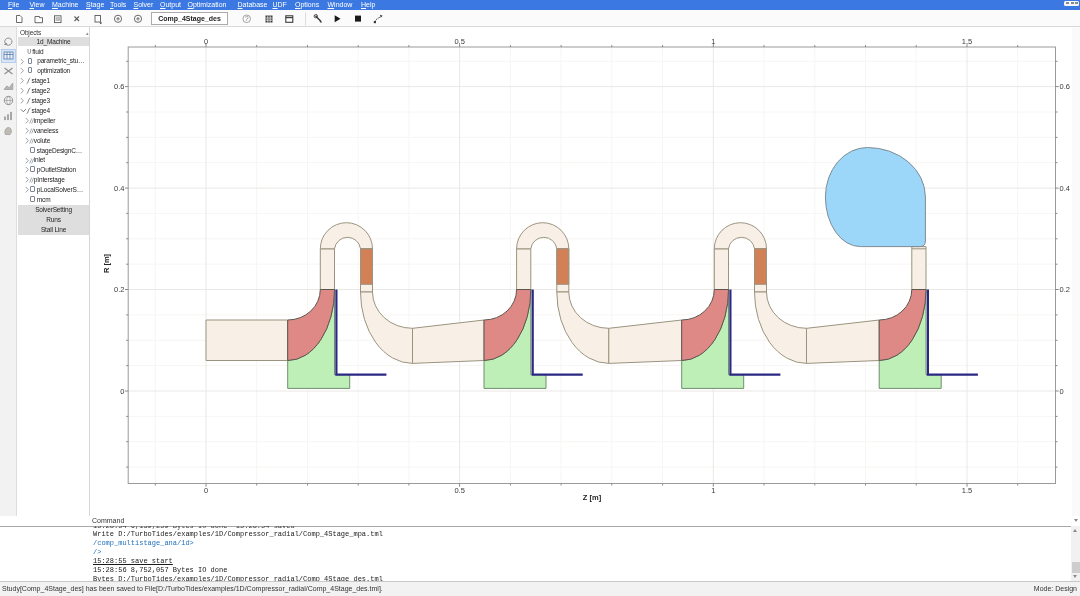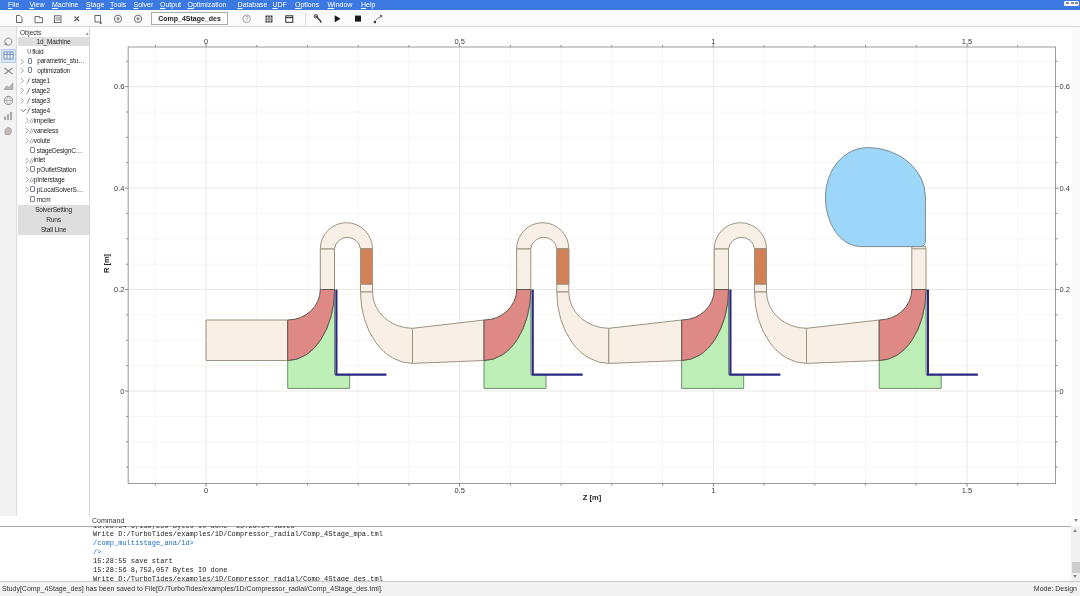--- a/index.html
+++ b/index.html
@@ -392,23 +392,23 @@
 <div class="abs" style="left:1074px;top:518.5px;width:0;height:0;border-left:2.5px solid transparent;border-right:2.5px solid transparent;border-top:3px solid #8a8a8a;z-index:5;"></div>
 
 <div class="abs" style="left:0;top:516px;width:1080px;height:65px;background:#fff;">
 <div class="abs" style="left:92px;top:1px;font-size:7px;color:#333;">Command</div>
 <div class="abs" style="left:0;top:9.5px;width:1080px;height:1px;background:#a8a8a8;"></div>
 <div style="position:absolute;left:0;top:10px;width:1071px;height:55px;overflow:hidden;font-family:'Liberation Mono',monospace;font-size:7px;">
 <div style="position:absolute;left:93px;top:-4.5px;color:#3a3a3a;white-space:pre;">15:28:54 6,139,259 Bytes IO done  15:28:54 saved</div>
         <div style="position:absolute;left:93px;top:4.4px;color:#1a1a1a;white-space:pre;">Write D:/TurboTides/examples/1D/Compressor_radial/Comp_4Stage_mpa.tml</div>
         <div style="position:absolute;left:93px;top:13.3px;color:#1f6fbf;white-space:pre;">/comp_multistage_ana/1d&gt;</div>
         <div style="position:absolute;left:93px;top:22.2px;color:#1f6fbf;white-space:pre;">/&gt;</div>
-        <div style="position:absolute;left:93px;top:31.1px;color:#1a1a1a;white-space:pre;">15:28:55 save start</div>
+        <div style="position:absolute;left:93px;top:31.1px;color:#1a1a1a;white-space:pre;text-decoration:underline;">15:28:55 save start</div>
         <div style="position:absolute;left:93px;top:40.0px;color:#1a1a1a;white-space:pre;">15:28:56 8,752,057 Bytes IO done</div>
-        <div style="position:absolute;left:93px;top:48.9px;color:#1a1a1a;white-space:pre;">Write D:/TurboTides/examples/1D/Compressor_radial/Comp_4Stage_des.tml</div>
+        <div style="position:absolute;left:93px;top:48.9px;color:#1a1a1a;white-space:pre;">Bytes D:/TurboTides/examples/1D/Compressor_radial/Comp_4Stage_des.tml</div>
 </div>
 
 <div class="abs" style="left:1071px;top:10px;width:9px;height:55px;background:#f1f1f1;">
 <div class="abs" style="left:2px;top:3px;width:0;height:0;border-left:2.5px solid transparent;border-right:2.5px solid transparent;border-bottom:3px solid #8a8a8a;"></div>
 <div class="abs" style="left:0.5px;top:36px;width:8px;height:11px;background:#cdcdcd;"></div>
 <div class="abs" style="left:2px;top:49px;width:0;height:0;border-left:2.5px solid transparent;border-right:2.5px solid transparent;border-top:3px solid #8a8a8a;"></div>
 </div>
 </div>
 
 <div class="abs" style="left:0;top:581px;width:1080px;height:15px;background:#f2f2f2;border-top:1px solid #c8c8c8;font-size:7px;color:#333;">

